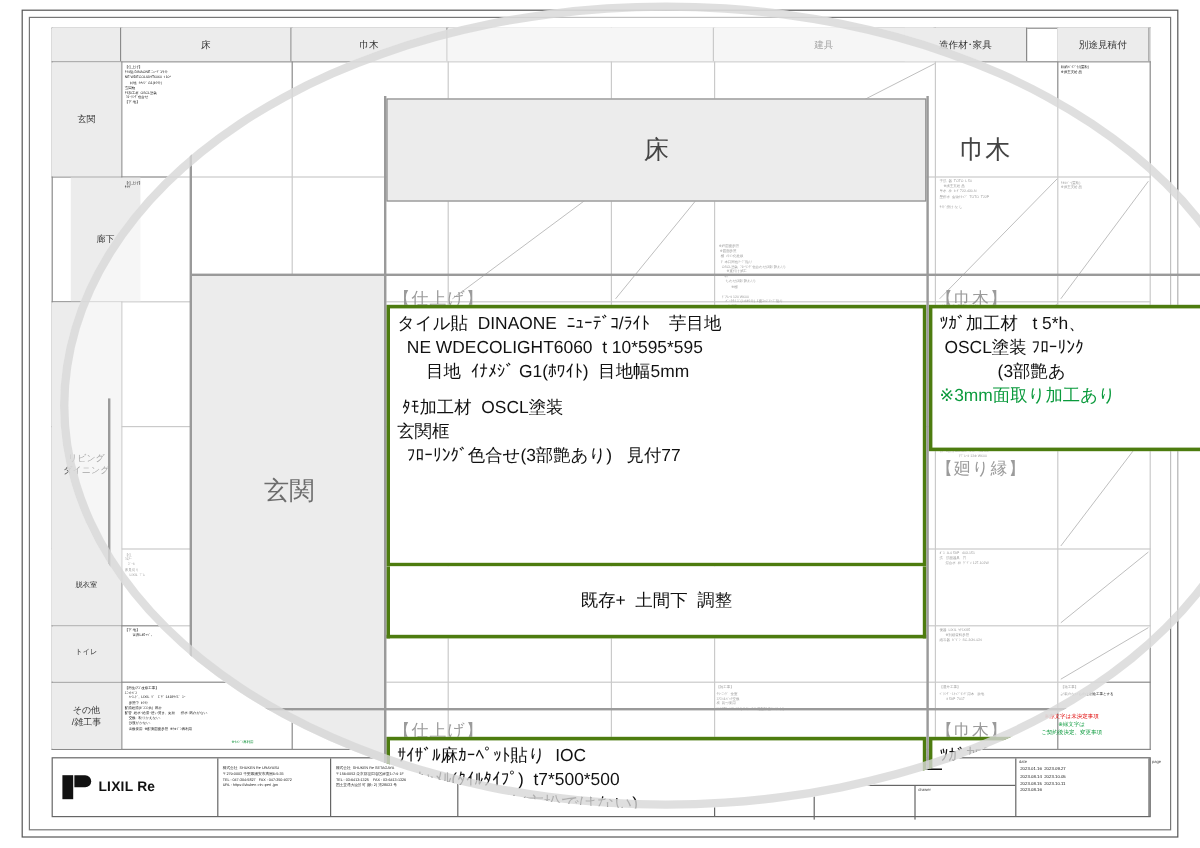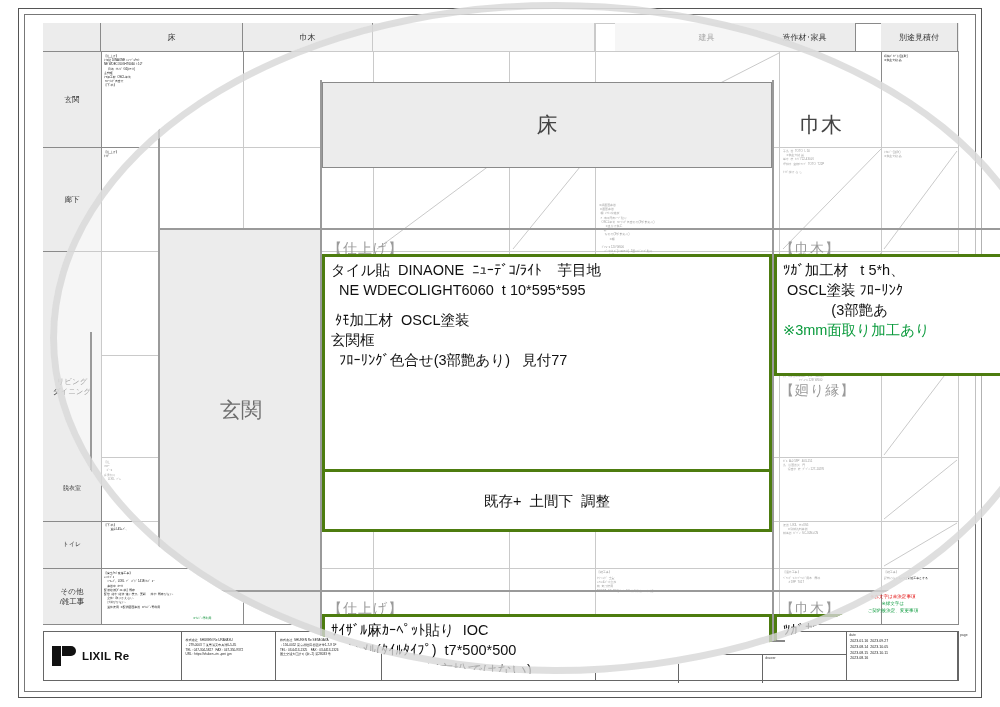--- a/index.html
+++ b/index.html
@@ -113,27 +113,27 @@
     <div class="gridline v" style="left:466px;"></div>
     <div class="gridline v" style="left:552px;"></div>
     <div class="gridline v" style="left:736px;"></div>
     <div class="gridline v" style="left:838px;"></div>
     <div class="gridline v" style="left:915px;"></div>
 
     <div class="hdr" style="left:0;width:58px;"></div>
     <div class="hdr" style="left:58px;width:142px;">床</div>
     <div class="hdr" style="left:200px;width:130px;">巾木</div>
     <div class="hdr" style="left:330px;width:222px;"></div>
-    <div class="hdr" style="left:572px;width:184px;">建具</div>
+    <div class="hdr" style="left:552px;width:184px;">建具</div>
     <div class="hdr" style="left:711px;width:102px;">造作材･家具</div>
     <div class="hdr" style="left:838px;width:77px;">別途見積付</div>
     <div class="hdr" style="left:915px;width:1px;border:none;"></div>
 
     <div class="roomcell" style="left:0;top:29px;width:58px;height:95px;">玄関</div>
-    <div class="roomcell" style="left:0;top:125px;width:58px;height:103px;text-align:center;">廊下</div>
+    <div class="roomcell" style="left:16px;top:125px;width:58px;height:103px;text-align:center;">廊下</div>
     <div class="roomcell" style="left:0;top:229px;width:58px;height:269px;white-space:pre-line;">リビング
 ダイニング</div>
     <div class="roomcell" style="left:0;top:434px;width:58px;height:64px;font-size:6px;">脱衣室</div>
     <div class="roomcell" style="left:0;top:499px;width:58px;height:46px;font-size:6px;">トイレ</div>
     <div class="roomcell" style="left:0;top:546px;width:58px;height:55px;white-space:pre-line;">その他
 /雑工事</div>
 
     <div class="tiny" style="left:61px;top:31px;">【仕上げ】
 ﾀｲﾙ貼 DINAONE ﾆｭｰﾃﾞｺ/ﾗｲﾄ
 NE WDECOLIGHT6060  t 10*
@@ -336,20 +336,21 @@
       <div class="mhdr" style="left:272px;top:80px;width:450px;height:86px;">床</div>
       <div class="mhdr" style="left:724px;top:80px;width:330px;height:86px;border:none;background:transparent;justify-content:flex-start;padding-left:26px;">巾木</div>
 
       <div class="mroom" style="left:110px;top:228px;width:162px;height:360px;">玄関</div>
       <div class="mroom" style="left:110px;top:590px;width:162px;height:358px;">廊下</div>
 
       <div class="mlabel" style="left:278px;top:238px;">【仕上げ】</div>
       <div class="mbox" style="left:272px;top:252px;width:450px;height:218px;">
         <div class="mtxt">タイル貼  DINAONE  ﾆｭｰﾃﾞｺ/ﾗｲﾄ    芋目地</div>
         <div class="mtxt">  NE WDECOLIGHT6060  t 10*595*595</div>
+        <div class="mtxt">      目地  ｲﾅﾒｼﾞ G1(ﾎﾜｲﾄ)  目地幅5mm</div>
         <div class="mtxt" style="height:10px;"></div>
         <div class="mtxt"> ﾀﾓ加工材  OSCL塗装</div>
         <div class="mtxt">玄関框</div>
         <div class="mtxt">  ﾌﾛｰﾘﾝｸﾞ色合せ(3部艶あり)   見付77</div>
       </div>
       <div class="mlabel" style="left:278px;top:476px;">【下 地】</div>
       <div class="mbox" style="left:272px;top:470px;width:450px;height:60px;border-top:none;display:flex;align-items:center;justify-content:center;">
         <div class="mtxt c">既存+  土間下  調整</div>
       </div>
 

